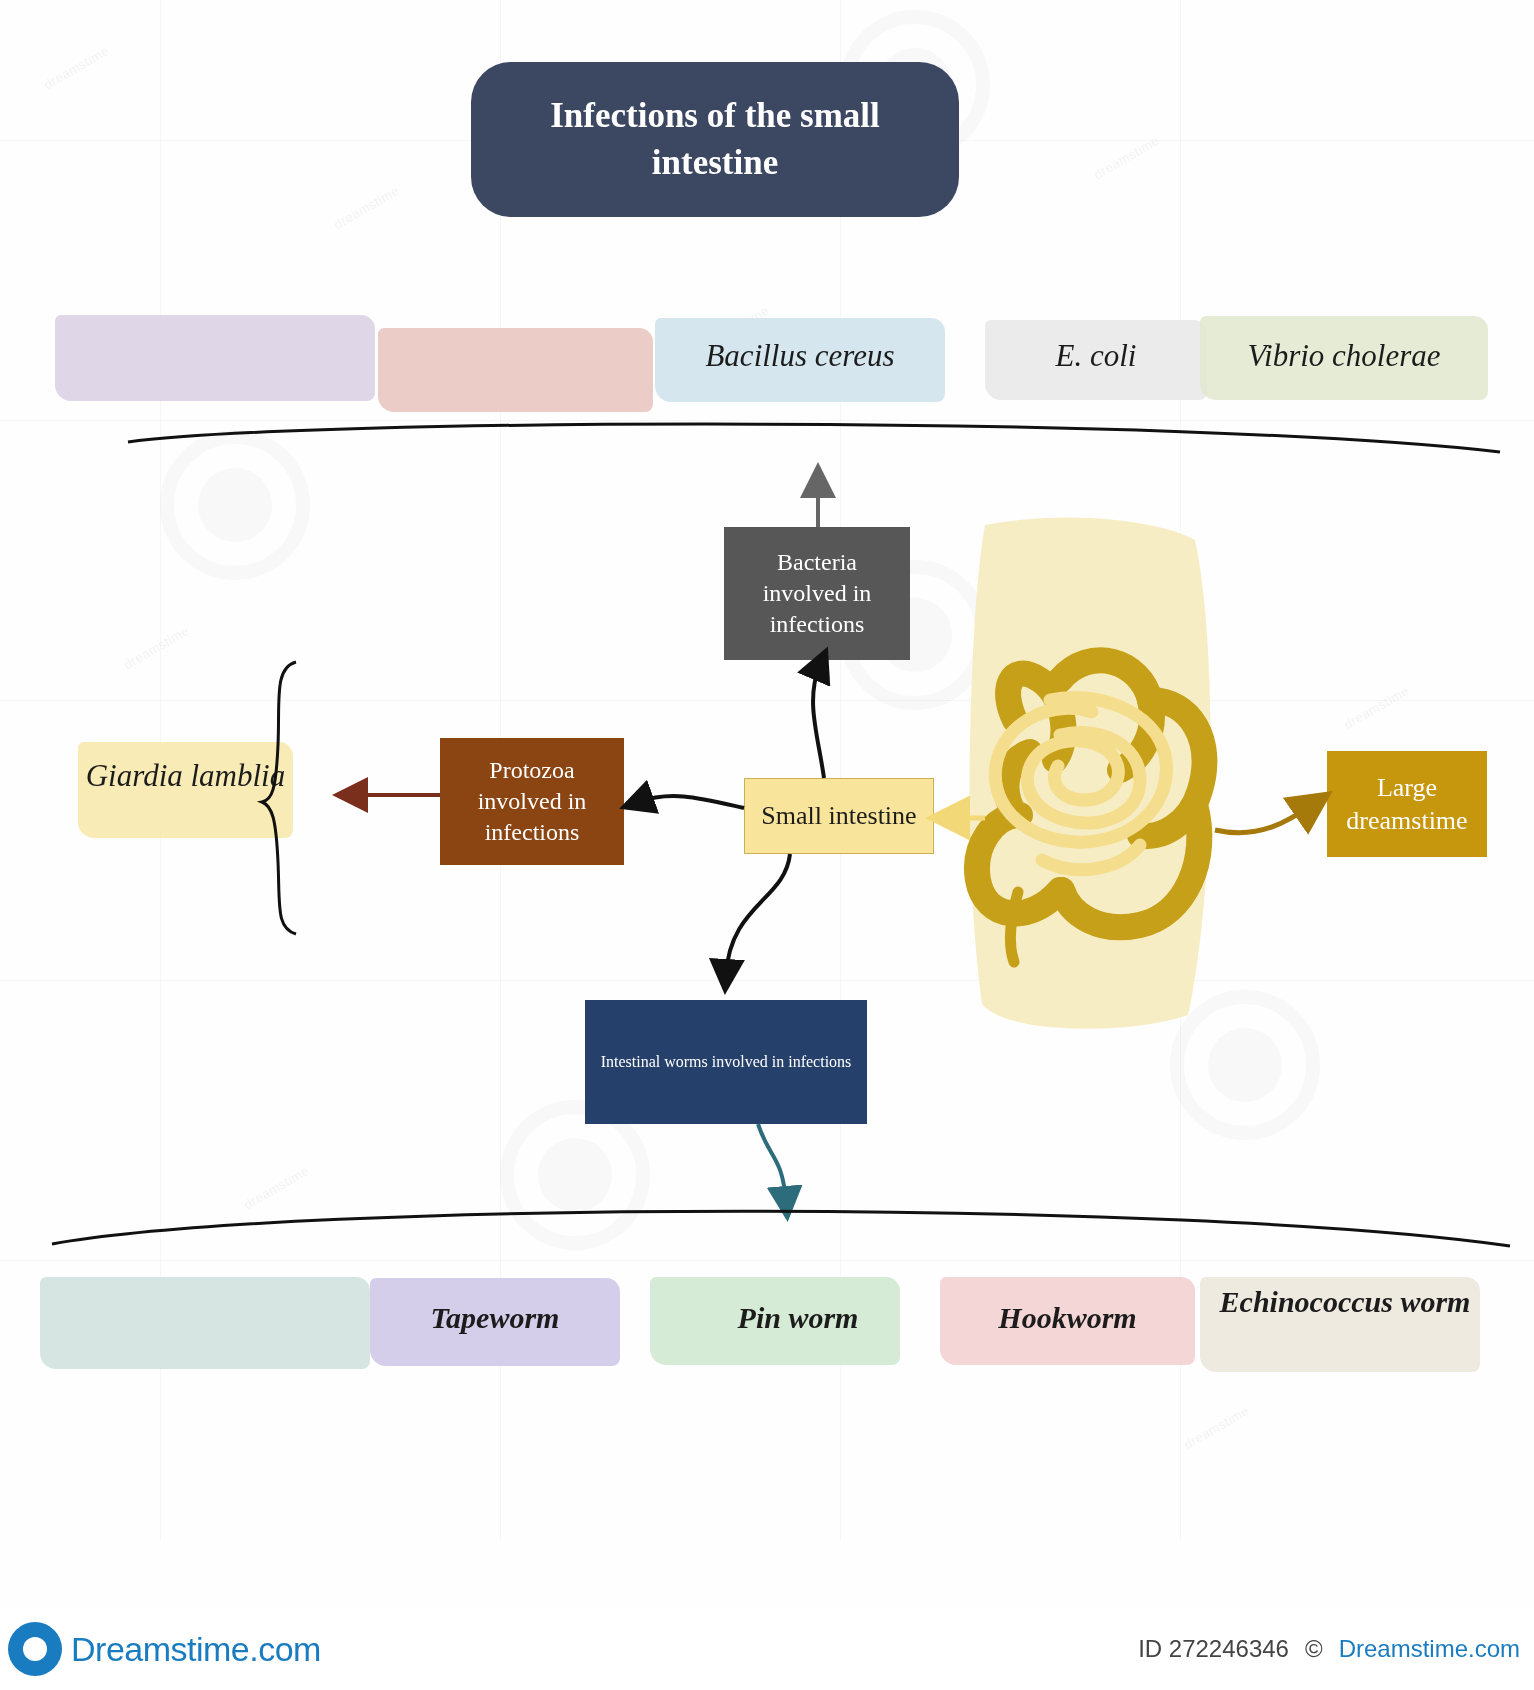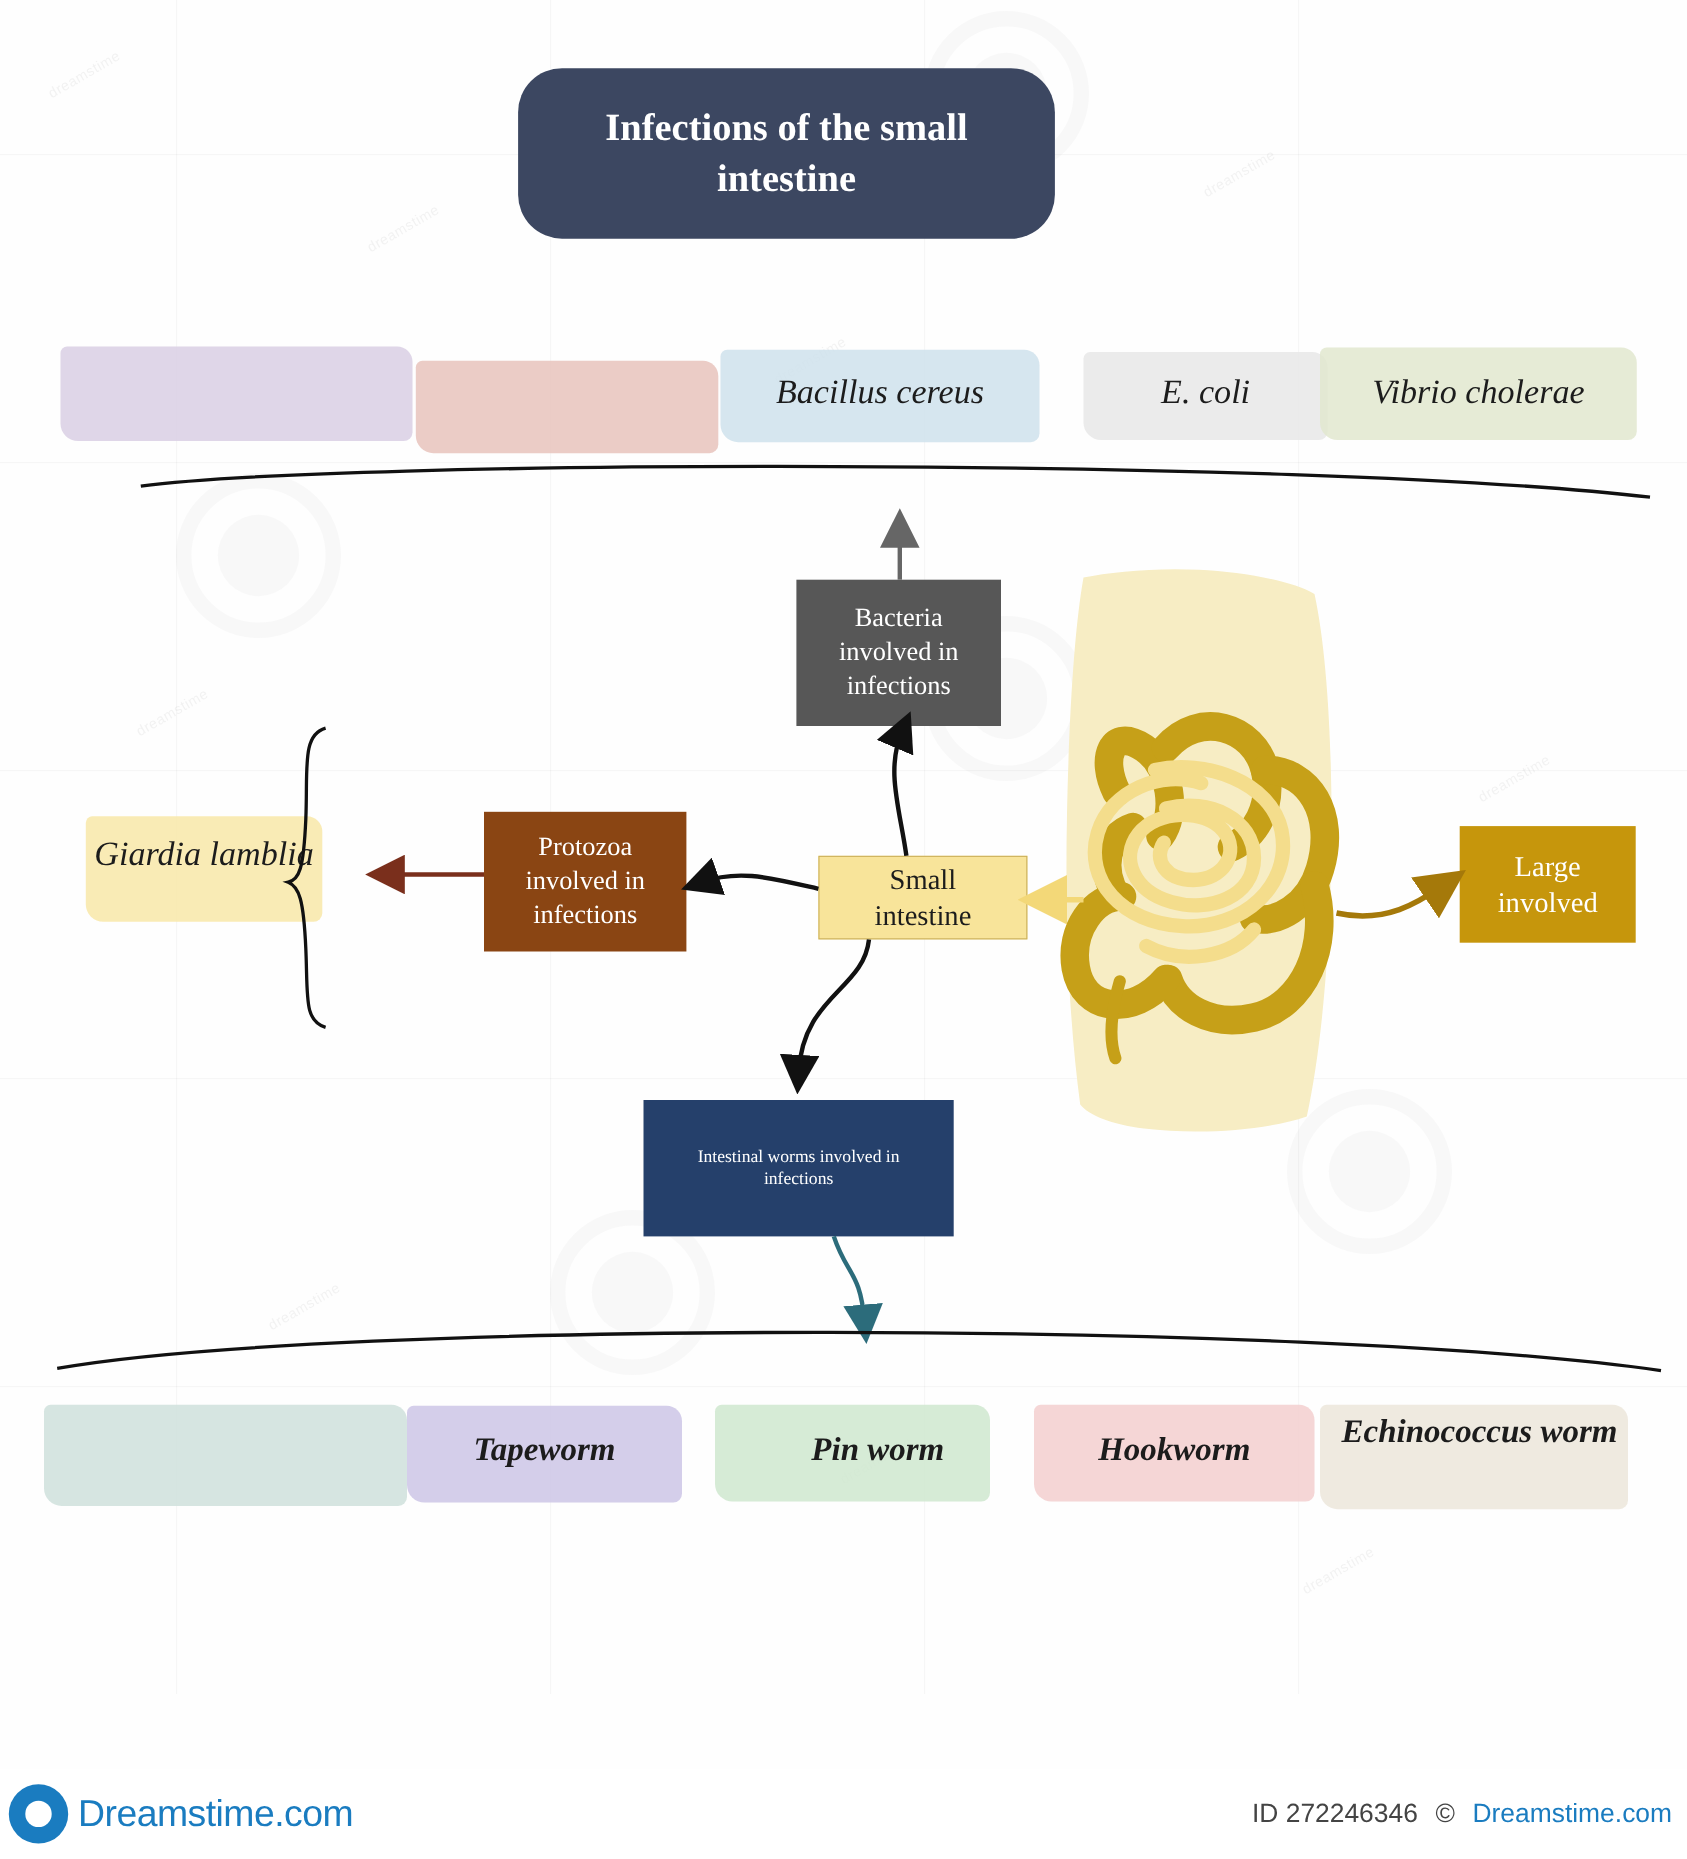--- a/index.html
+++ b/index.html
@@ -106,21 +106,21 @@
 
   
   .pbox {
     position: absolute;
     display: flex;
     align-items: center;
     justify-content: center;
     text-align: center;
     line-height: 1.28;
     box-sizing: border-box;
-    padding: 4px 24px;
+    padding: 4px 14px;
   }
   #box-bacteria {
     left: 724px; top: 527px; width: 186px; height: 133px;
     background: #575757; color: #ffffff; font-size: 24px;
   }
   #box-protozoa {
     left: 440px; top: 738px; width: 184px; height: 127px;
     background: #8a4513; color: #ffffff; font-size: 24px;
   }
   #box-small-intestine {
@@ -276,21 +276,21 @@
 
   <div class="tag-label" style="left:370px; top:1300px; width:250px; font-size:30px; font-weight:bold;">Tapeworm</div>
   <div class="tag-label" style="left:650px; top:1300px; width:250px; font-size:30px; font-weight:bold;margin-left:23px;">Pin worm</div>
   <div class="tag-label" style="left:940px; top:1300px; width:255px; font-size:30px; font-weight:bold;">Hookworm</div>
   <div class="tag-label" style="left:1205px; top:1283px; width:280px; font-size:30px; font-weight:bold; line-height:1.28;">Echinococcus worm</div>
 
   <div class="pbox" id="box-bacteria">Bacteria involved in infections</div>
   <div class="pbox" id="box-protozoa">Protozoa involved in infections</div>
   <div class="pbox" id="box-small-intestine">Small intestine</div>
   <div class="pbox" id="box-worms">Intestinal worms involved in infections</div>
-  <div class="pbox" id="box-large-intestine">Large involved</div>
+  <div class="pbox" id="box-large-intestine">Large dreamstime</div>
 
   <svg class="overlay" viewBox="0 0 1534 1690">
     <defs>
       <marker id="ar-gray" markerWidth="9" markerHeight="9" refX="4" refY="4.5" orient="auto">
         <path d="M0,0 L9,4.5 L0,9 z" fill="#666666"></path>
       </marker>
       <marker id="ar-black" markerWidth="9" markerHeight="9" refX="4" refY="4.5" orient="auto">
         <path d="M0,0 L9,4.5 L0,9 z" fill="#111111"></path>
       </marker>
       <marker id="ar-brown" markerWidth="9" markerHeight="9" refX="4" refY="4.5" orient="auto">

